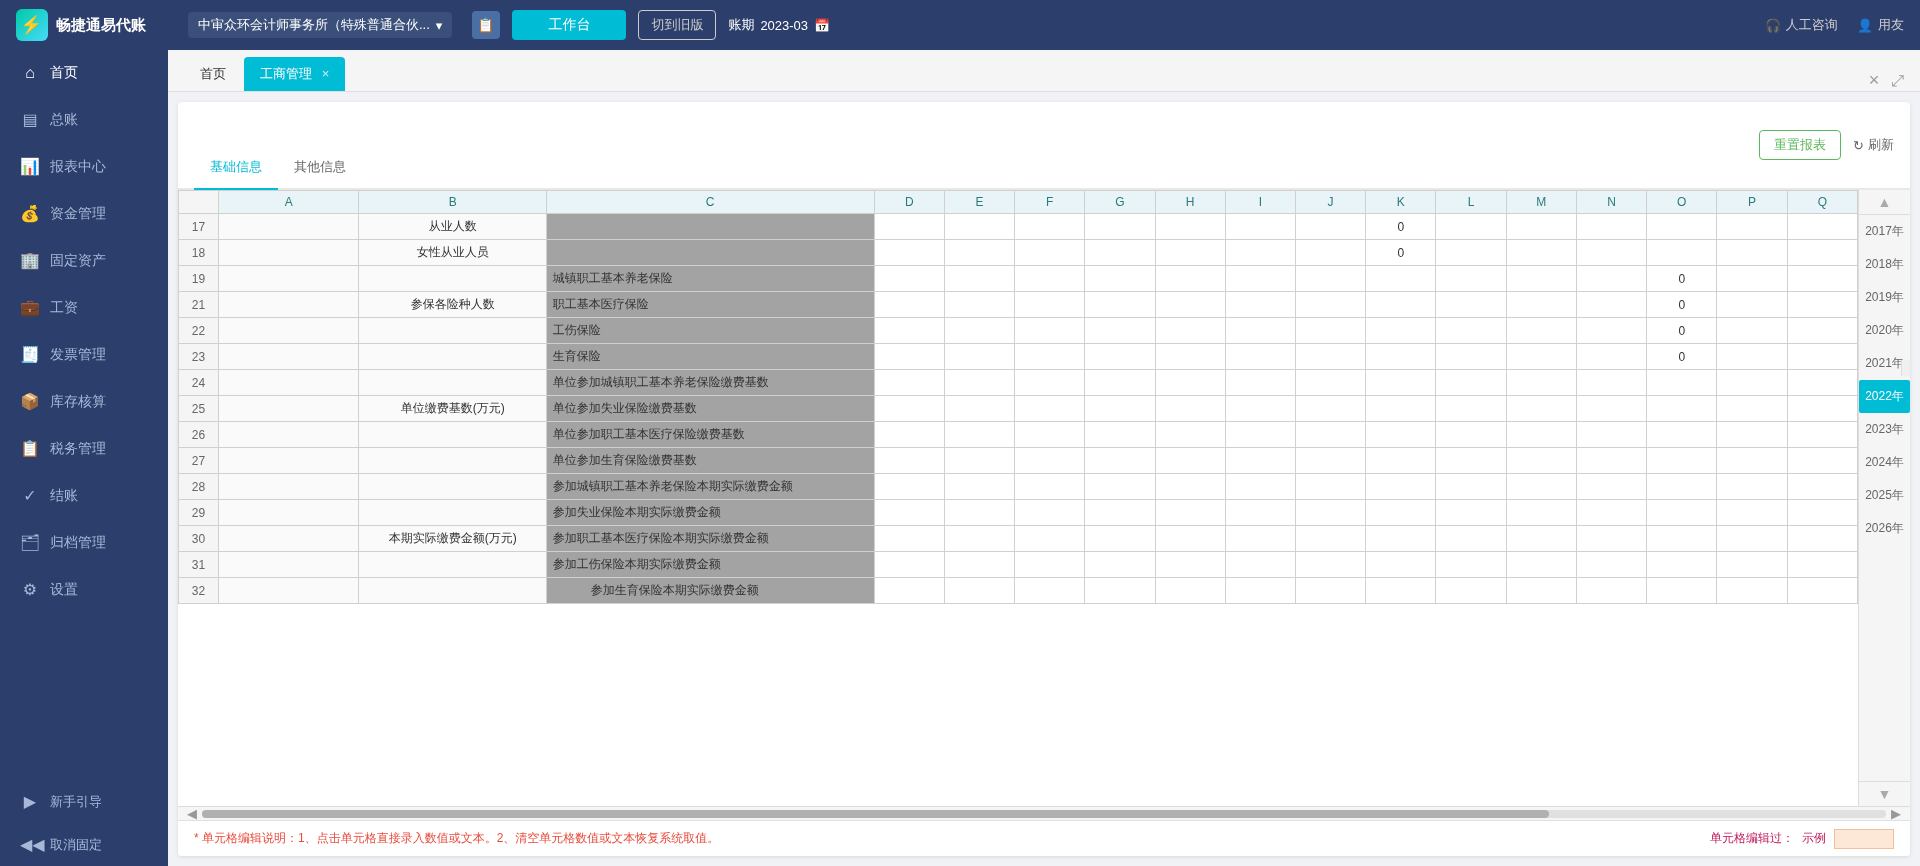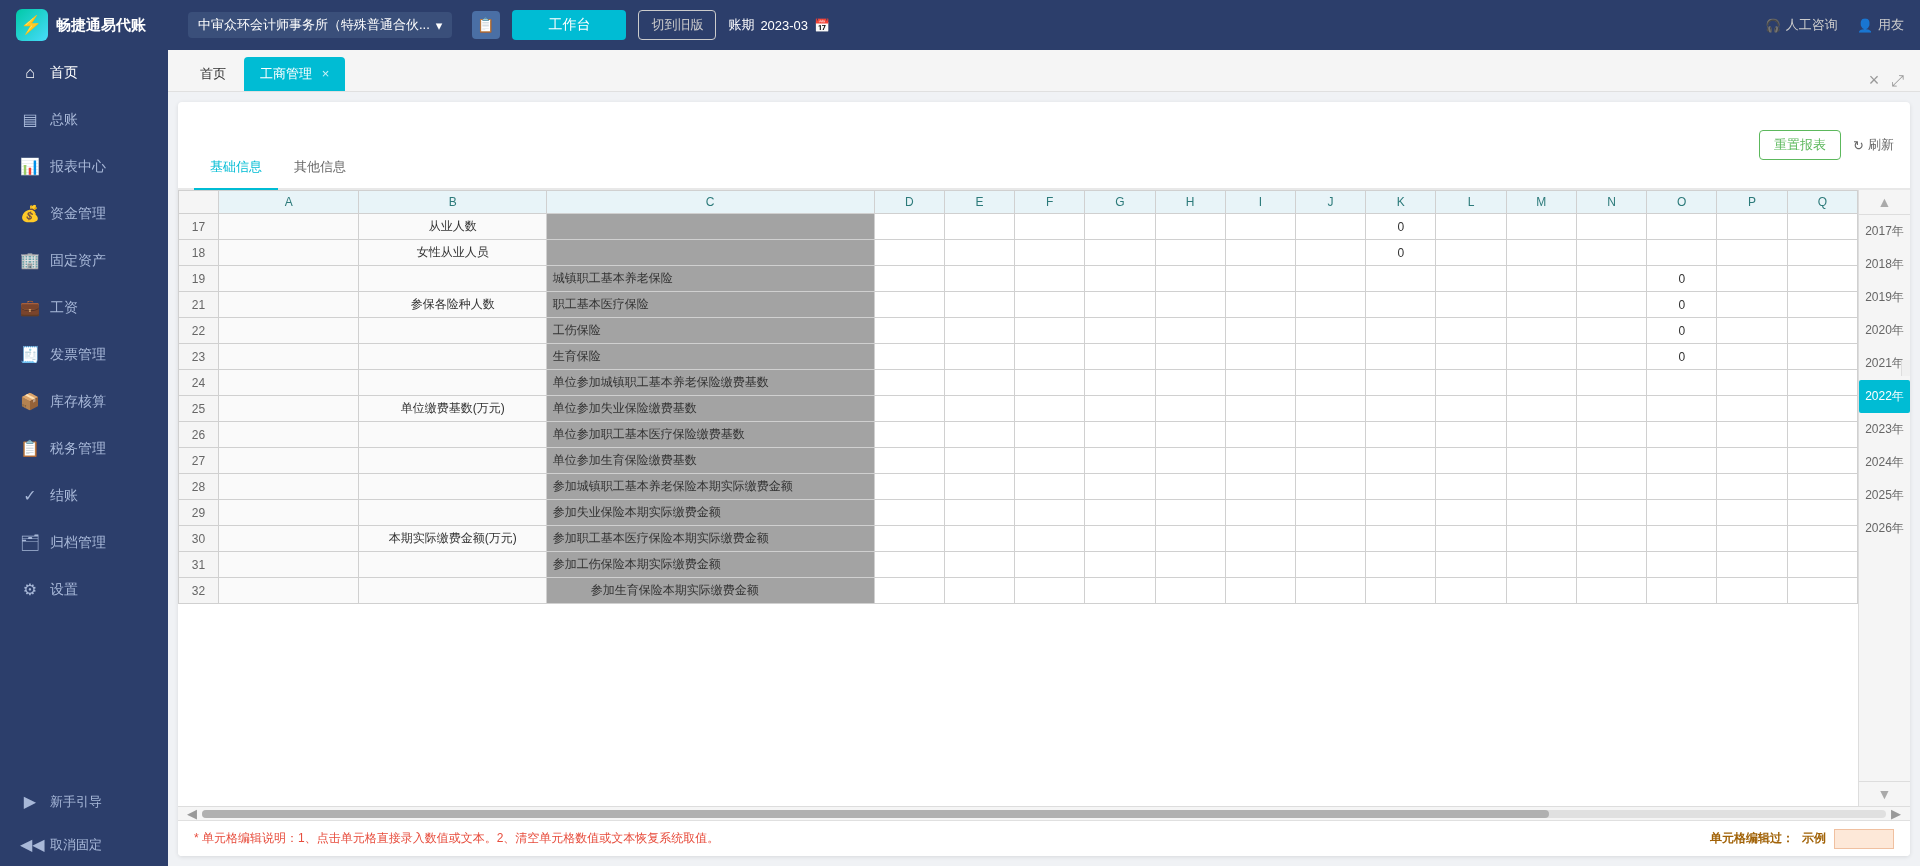--- a/index.html
+++ b/index.html
@@ -60,21 +60,21 @@
     .spreadsheet-table th, .spreadsheet-table td { border: 1px solid #d0d0d0; padding: 4px 6px; white-space: nowrap; }
     .col-header { background: #e8f4f8; color: #2c7a7a; text-align: center; font-weight: normal; min-width: 40px; position: sticky; top: 0; z-index: 10; }
     .row-num { background: #f5f5f5; color: #666; text-align: center; width: 36px; font-weight: normal; }
     .cell-a { min-width: 120px; background: #fafafa; text-align: center; color: #333; }
     .cell-b { min-width: 160px; background: #fafafa; text-align: center; color: #333; }
     .cell-c { min-width: 240px; background: #a3a3a3; color: #333; }
     .cell-value { min-width: 60px; background: #fff; text-align: center; color: #333; }
 
     
     .footer { height: 36px; background: #fff; border-top: 1px solid #e0e0e0; display: flex; align-items: center; padding: 0 16px; font-size: 12px; color: #e74c3c; flex-shrink: 0; }
-    .footer-right { margin-left: auto; color: #a16207; display: flex; align-items: center; gap: 8px; font-weight: bold; }
+    .footer-right { margin-left: auto; color: #be185d; display: flex; align-items: center; gap: 8px; }
     .footer-sample { width: 60px; height: 20px; background: #fde8d8; border: 1px solid #f0c0a0; }
 
     
     .spreadsheet-container::-webkit-scrollbar { width: 8px; height: 8px; }
     .spreadsheet-container::-webkit-scrollbar-track { background: #f1f1f1; }
     .spreadsheet-container::-webkit-scrollbar-thumb { background: #ccc; border-radius: 4px; }
 
     .window-controls { display: flex; align-items: center; gap: 12px; margin-left: auto; color: #999; font-size: 16px; cursor: pointer; }
 
     .scrollbar-h { height: 14px; background: #f5f5f5; border-top: 1px solid #ddd; display: flex; align-items: center; padding: 0 4px; }

